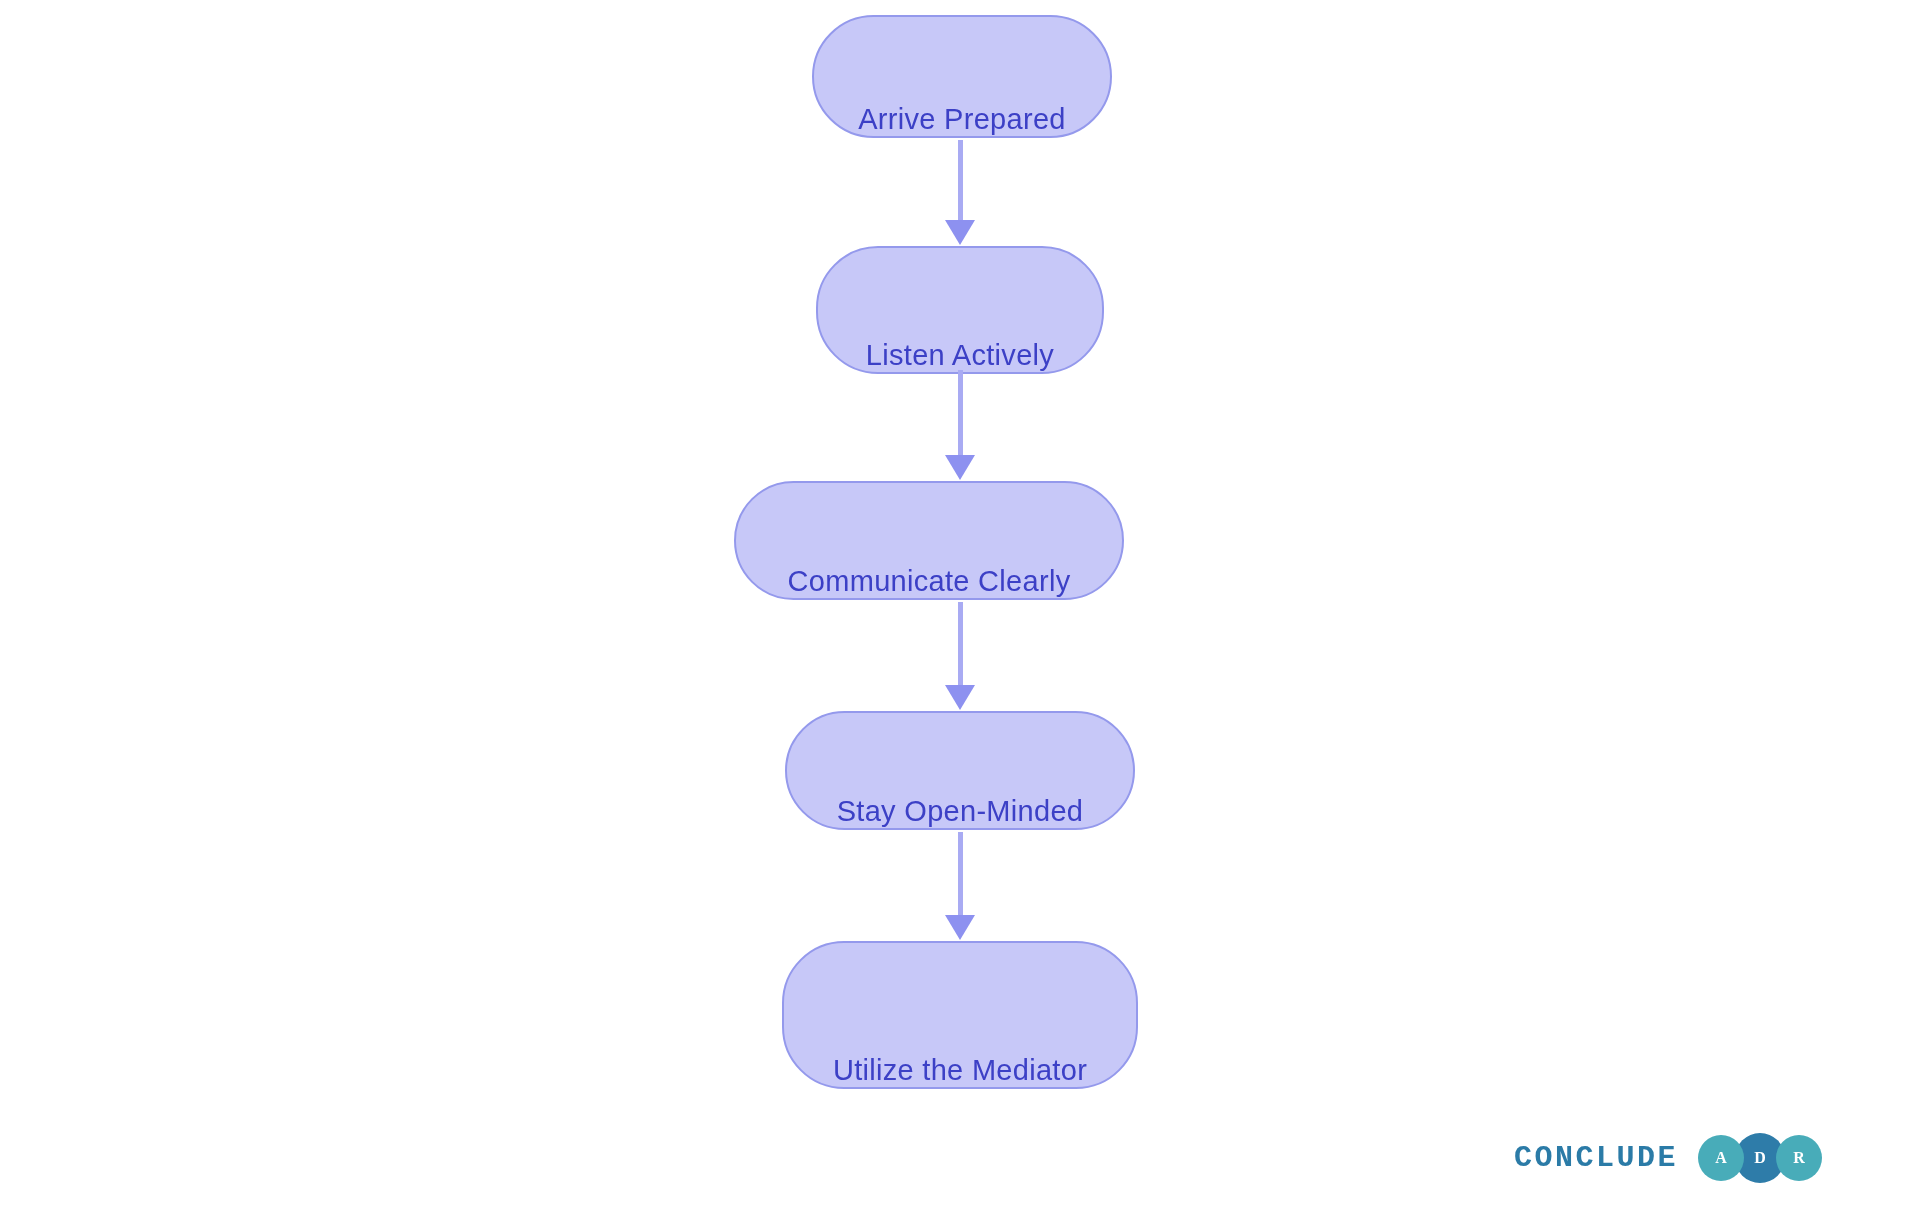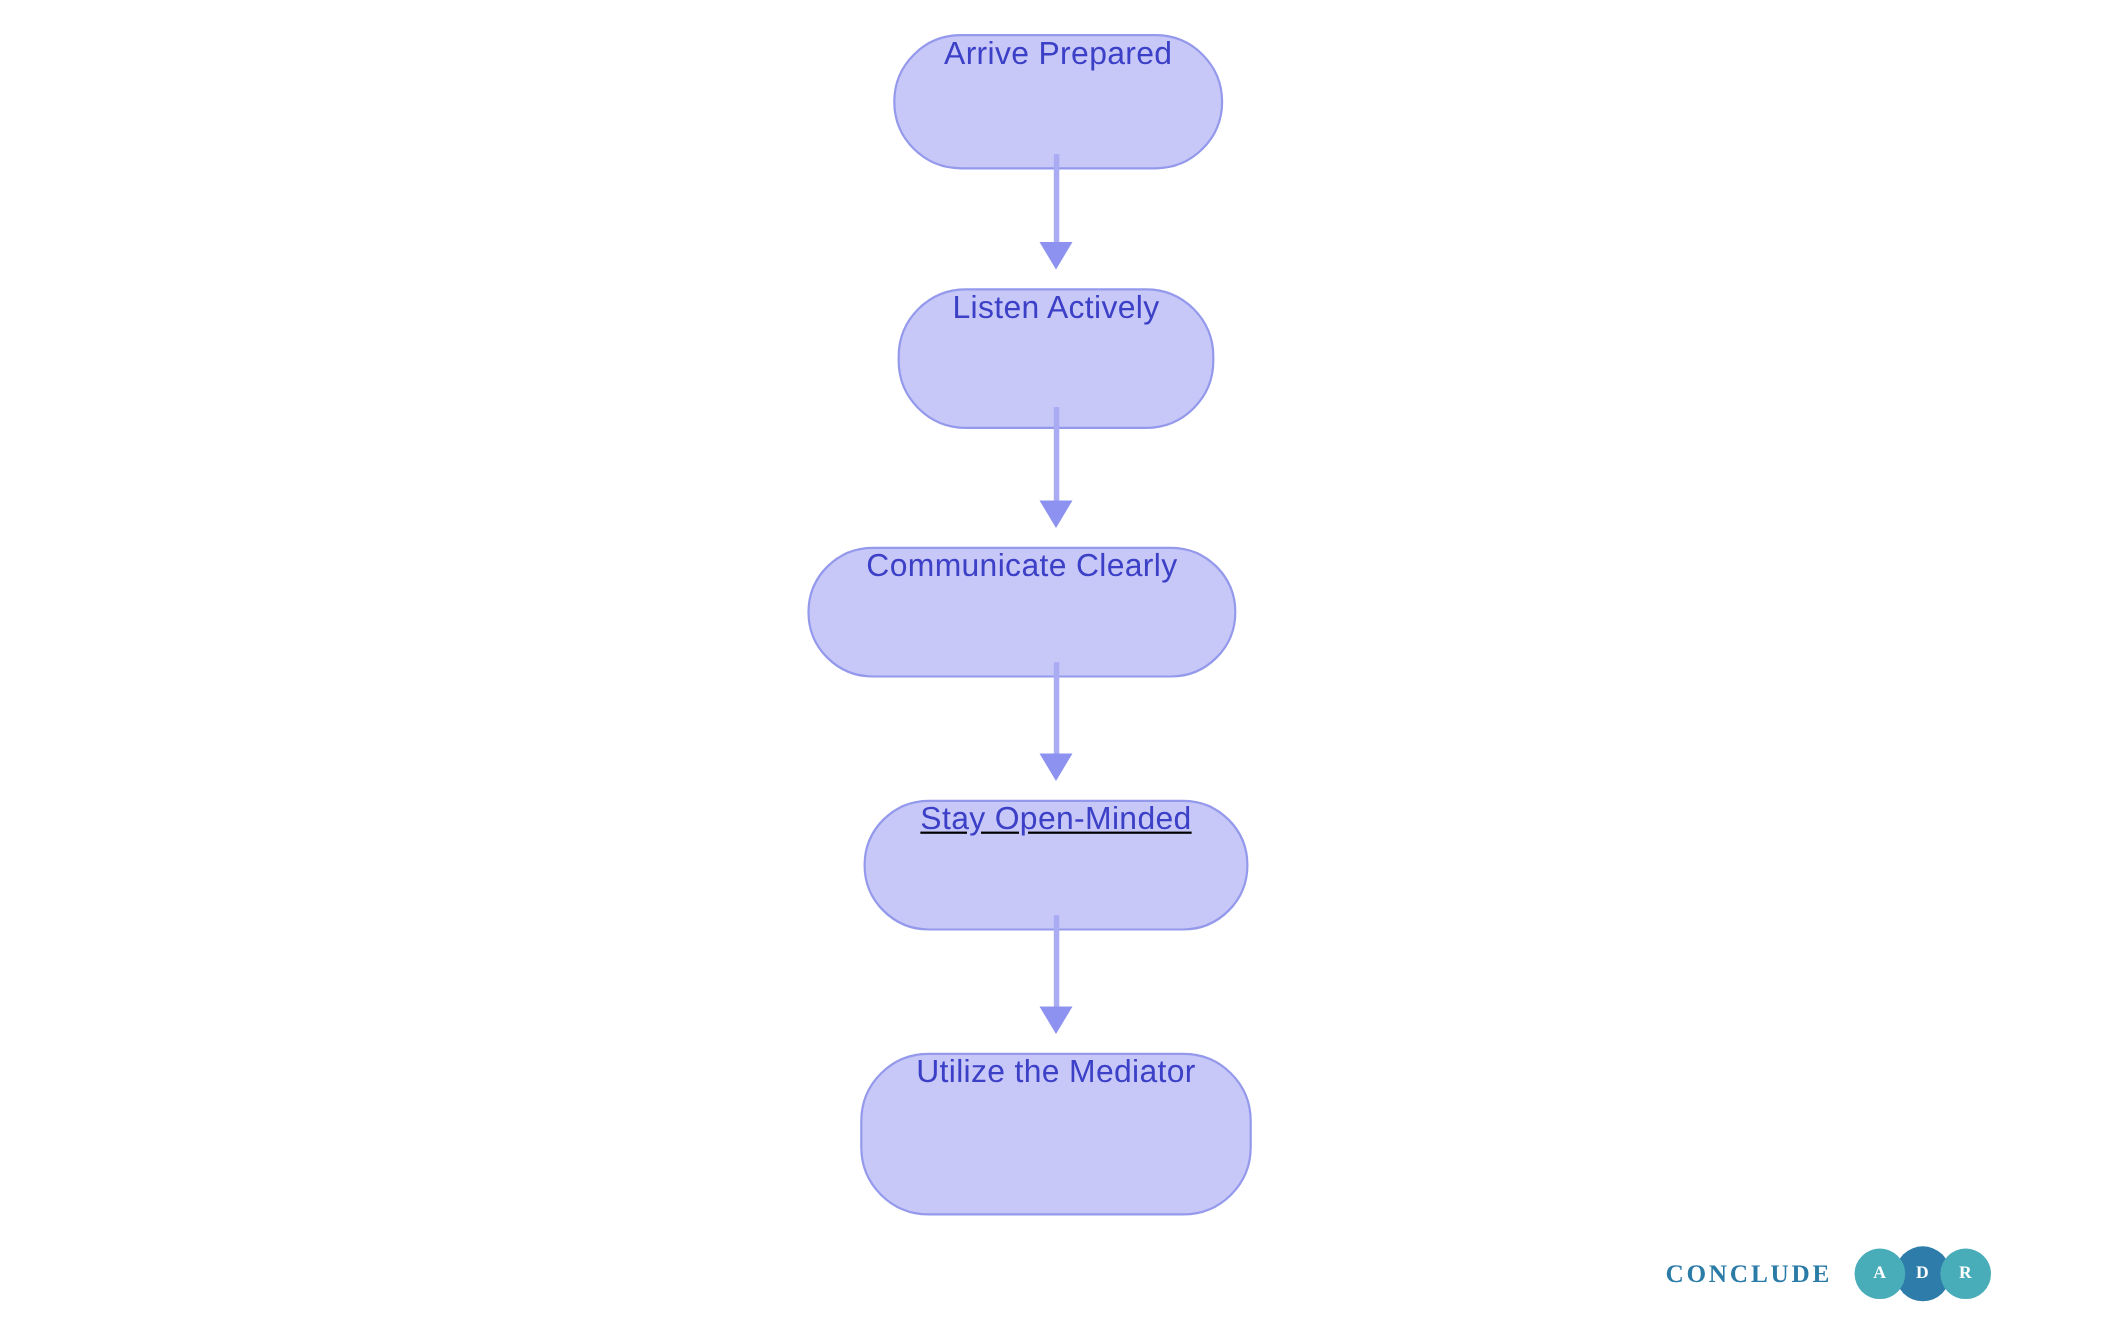--- a/index.html
+++ b/index.html
@@ -11,36 +11,35 @@
   }
   .canvas {
     position: relative;
     width: 1920px; height: 1215px;
     background: var(--background, #ffffff);
   }
 
   
   .node {
     position: absolute;
-    display: flex; align-items: flex-start; justify-content: center;
+    display: flex; align-items: flex-end; justify-content: center;
     background: var(--node-fill, #c7c8f8);
     border: 2px solid var(--node-border, #9499ec);
     border-radius: 62px;
-    margin-top: 16px;
   }
   .node-label {
     color: var(--node-text, #3c40c6);
     font-size: 29px;
     letter-spacing: 0.3px;
     white-space: nowrap;
   }
   .node-1 { left: 812px; top: 15px;  width: 300px; height: 123px; }
   .node-2 { left: 816px; top: 246px; width: 288px; height: 128px; }
   .node-3 { left: 734px; top: 481px; width: 390px; height: 119px; }
-  .node-4 { left: 785px; top: 711px; width: 350px; height: 119px; text-decoration: underline; }
+  .node-4 { left: 785px; top: 711px; width: 350px; height: 119px; }
   .node-5 { left: 782px; top: 941px; width: 356px; height: 148px; }
 
   
   .arrow { position: absolute; left: 945px; width: 30px; }
   .arrow-line {
     position: absolute;
     left: 12.5px; top: 0; bottom: 23px;
     width: 5px;
     background: var(--arrow-line, #a9abf3);
   }
@@ -58,23 +57,23 @@
   .arrow-4 { top: 832px; height: 108px; }
 
   
   .logo {
     position: absolute;
     left: 1514px; top: 1133px;
     display: flex; align-items: center;
     gap: 20px;
   }
   .logo-wordmark {
-    font-family: Liberation Serif, serif;
+    font-family: Liberation Mono, monospace;
     font-weight: bold;
-    font-size: 23px;
+    font-size: 30px;
     letter-spacing: 2.5px;
     color: var(--logo-text, #2b7ba7);
   }
   .logo-circles {
     position: relative;
     display: flex; align-items: center;
   }
   .logo-circle {
     border-radius: 50%;
     display: flex; align-items: center; justify-content: center;

